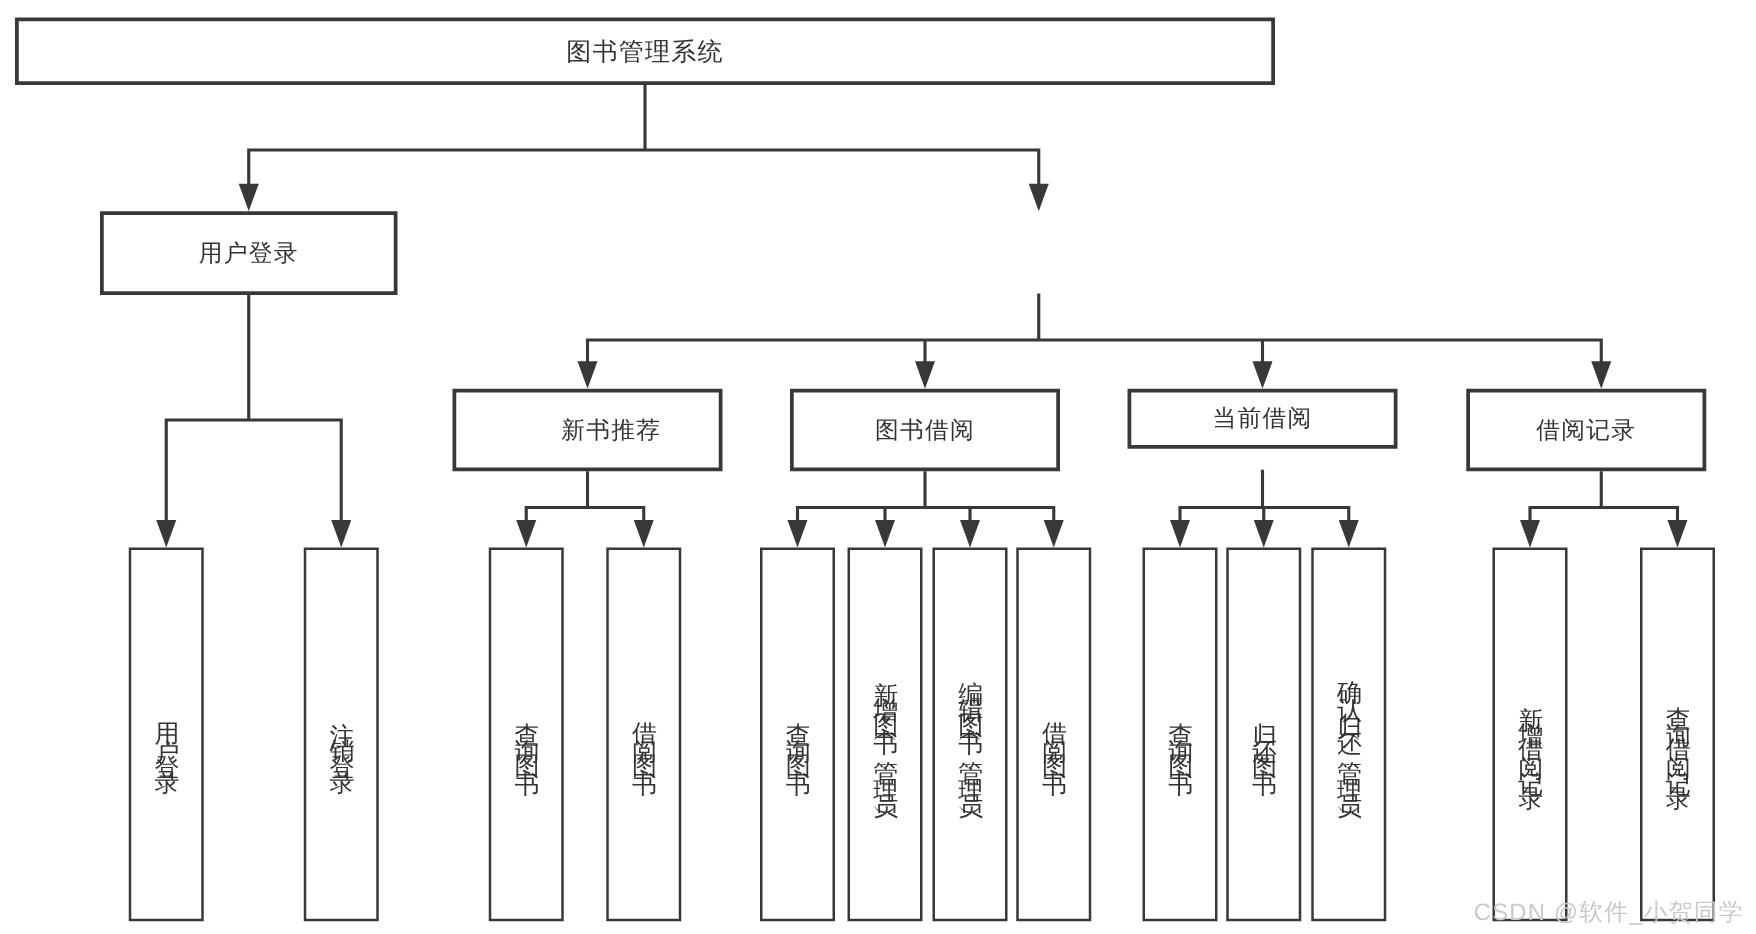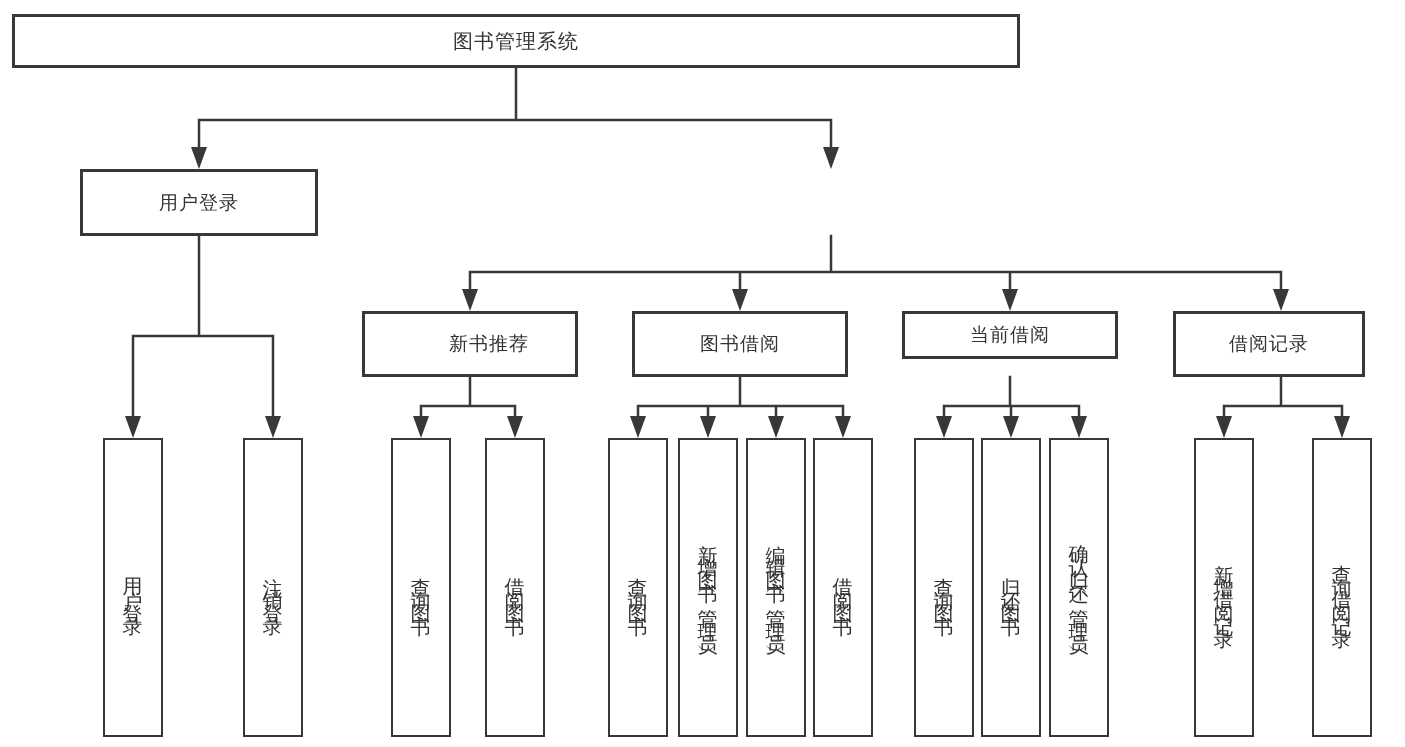--- a/index.html
+++ b/index.html
@@ -183,14 +183,15 @@
     <span class="vtext">确认归还（管理员）</span>
   </div>
 
   <div class="box leaf-box" id="l-his-1">
     <span class="vtext">新增借阅记录</span>
   </div>
   <div class="box leaf-box" id="l-his-2">
     <span class="vtext">查询借阅记录</span>
   </div>
 
+  <div id="watermark">CSDN @软件_小贺同学</div>
 
 </div>
 
 </body></html>

